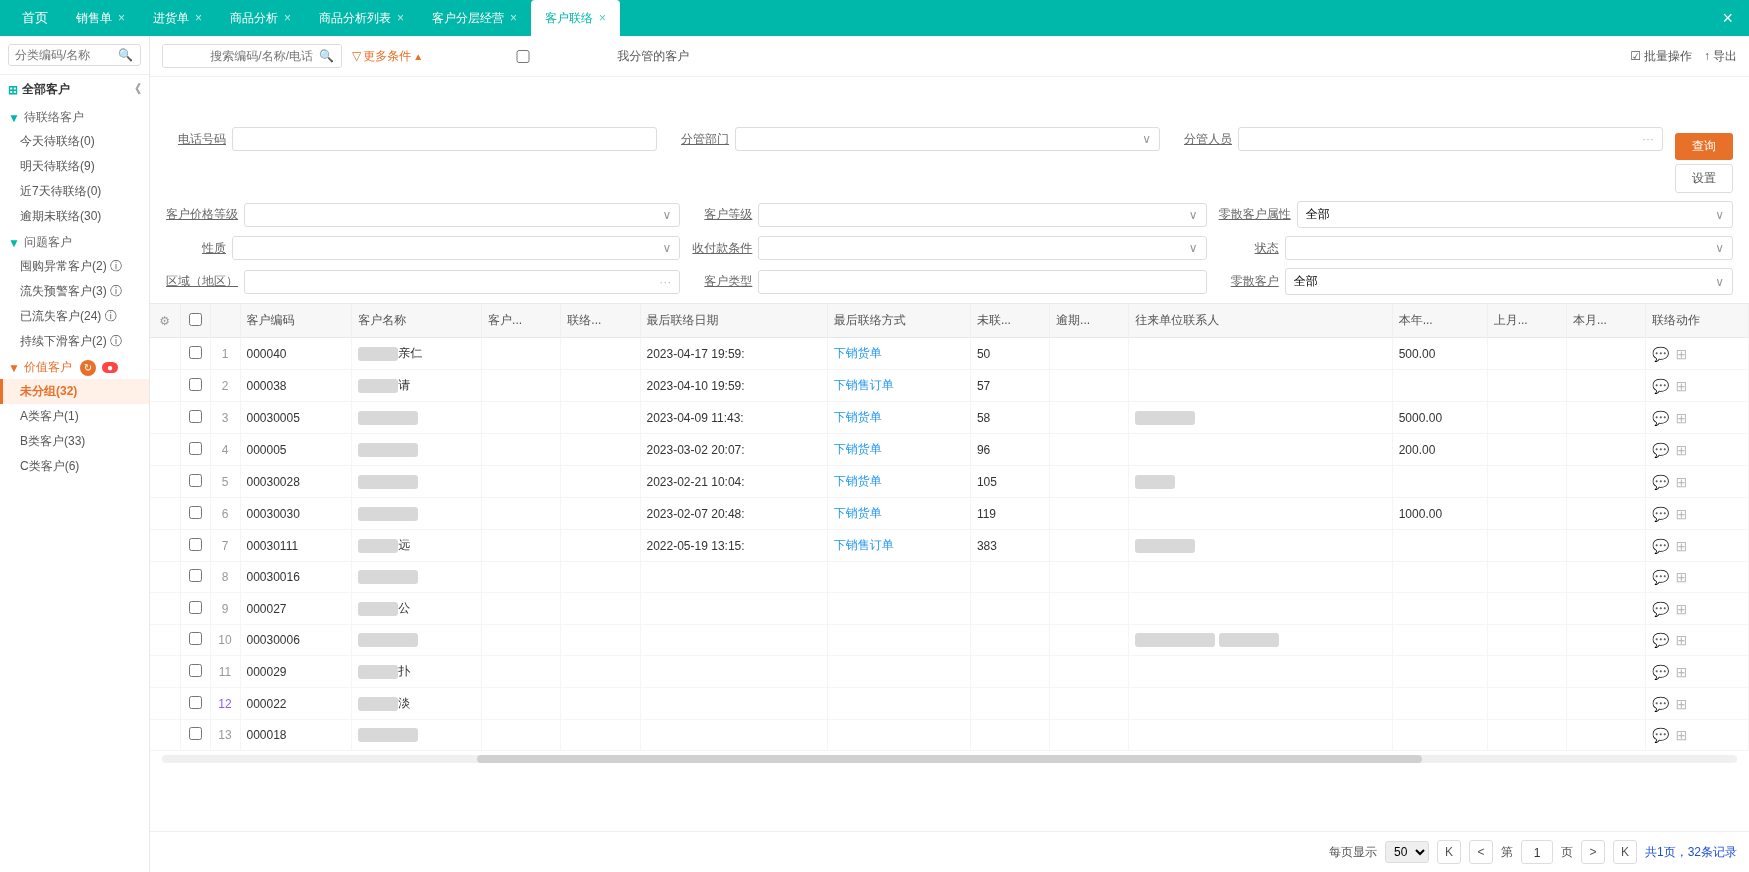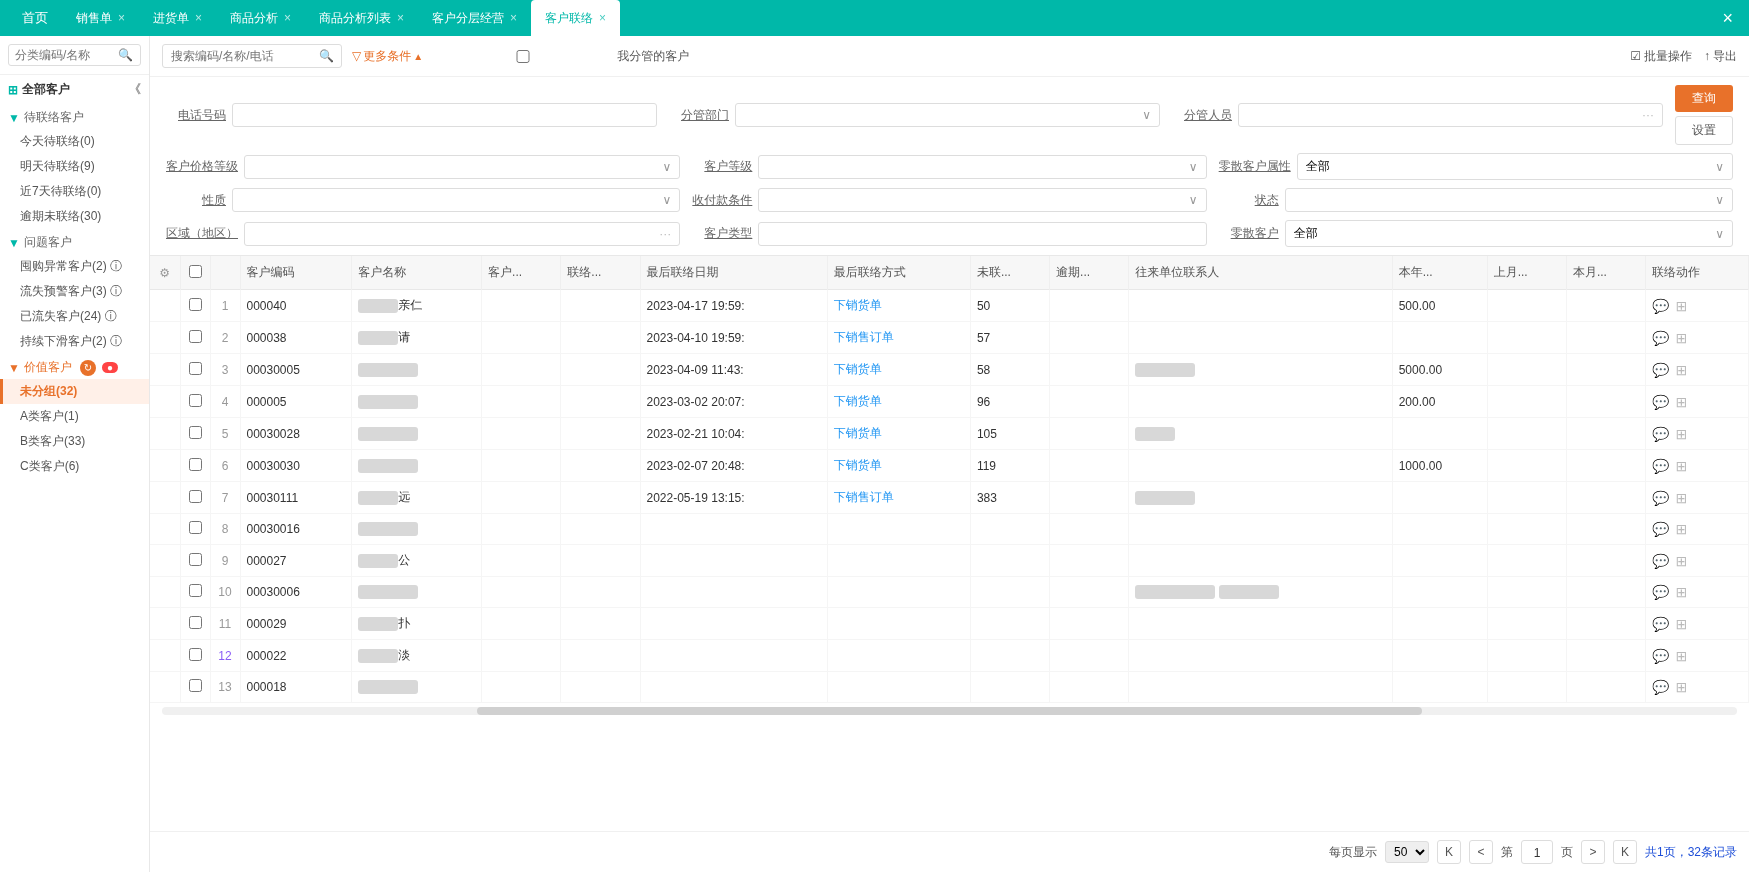--- a/index.html
+++ b/index.html
@@ -143,20 +143,21 @@
       gap: 10px;
       border-bottom: 1px solid #f0f0f0;
       background: #fff;
     }
     .filter-bar input {
       border: 1px solid #ddd;
       border-radius: 3px;
       padding: 4px 8px;
       width: 180px;
       outline: none;
+      text-align: right;
     }
     .filter-more {
       color: #e8712a;
       cursor: pointer;
       display: flex;
       align-items: center;
       gap: 2px;
     }
     .filter-checkbox {
       display: flex;
@@ -213,20 +214,21 @@
       padding: 4px 8px;
       cursor: pointer;
       justify-content: space-between;
     }
     .filter-select-wrapper .arrow-down { color: #999; }
     .filter-actions {
       display: flex;
       flex-direction: column;
       gap: 4px;
       justify-content: center;
+      margin-top: 48px;
     }
     .btn-query {
       background: #e8712a;
       color: #fff;
       border: none;
       border-radius: 3px;
       padding: 5px 16px;
       cursor: pointer;
       font-size: 12px;
     }

